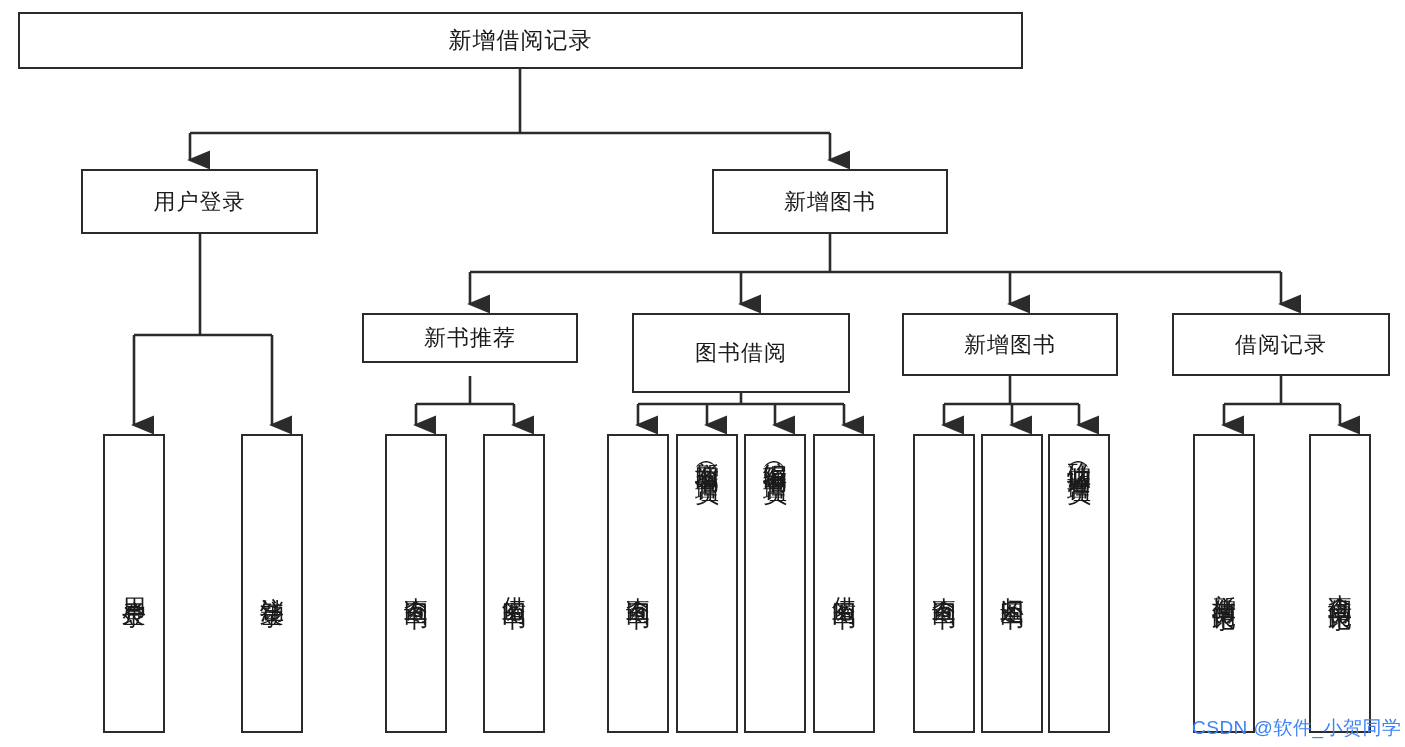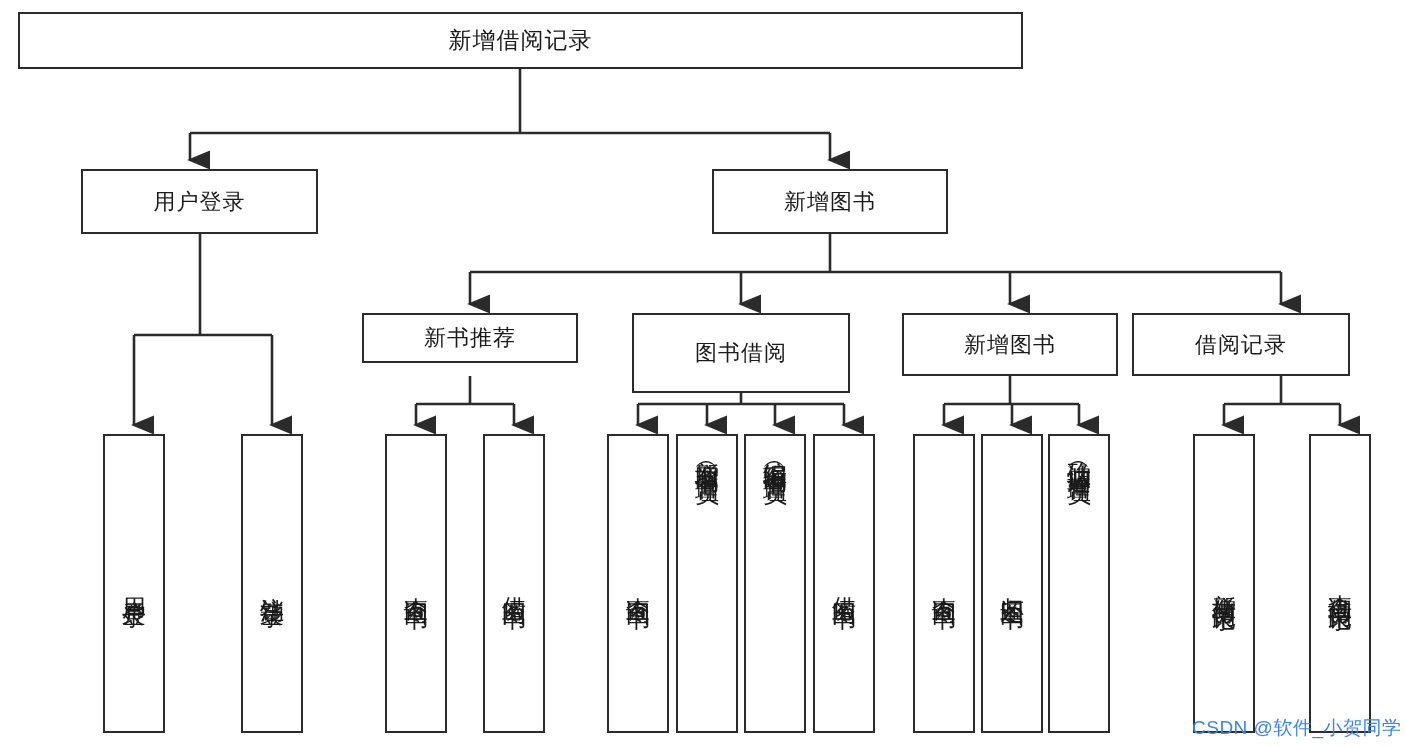--- a/index.html
+++ b/index.html
@@ -141,21 +141,21 @@
 
   <div class="node h" style="left:362px; top:313px; width:216px; height:50px;">
     <span class="lbl">新书推荐</span>
   </div>
   <div class="node h" style="left:632px; top:313px; width:218px; height:80px;">
     <span class="lbl">图书借阅</span>
   </div>
   <div class="node h" style="left:902px; top:313px; width:216px; height:63px;">
     <span class="lbl">新增图书</span>
   </div>
-  <div class="node h" style="left:1132px; top:313px; width:218px; height:63px;">
+  <div class="node h" style="left:1172px; top:313px; width:218px; height:63px;">
     <span class="lbl">借阅记录</span>
   </div>
 
   <div class="node v centered" style="left:103px; top:434px; width:62px; height:299px;">
     <span class="lbl">用户登录</span>
   </div>
   <div class="node v centered" style="left:241px; top:434px; width:62px; height:299px;">
     <span class="lbl">注销登录</span>
   </div>
 

